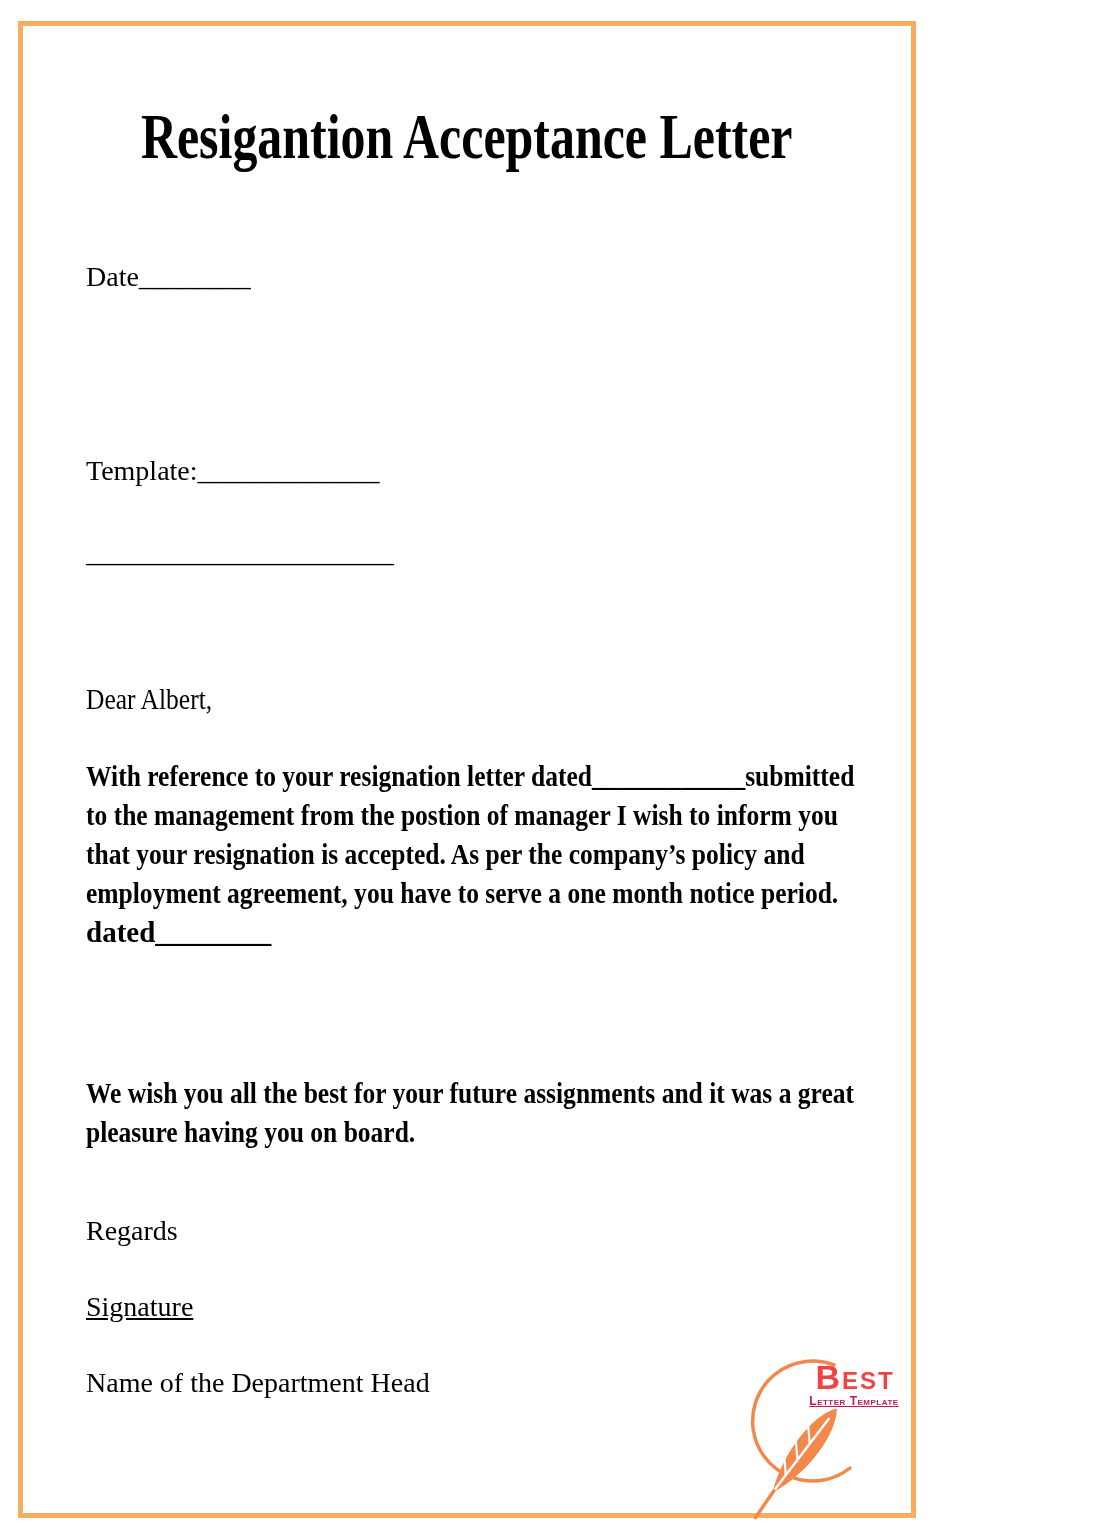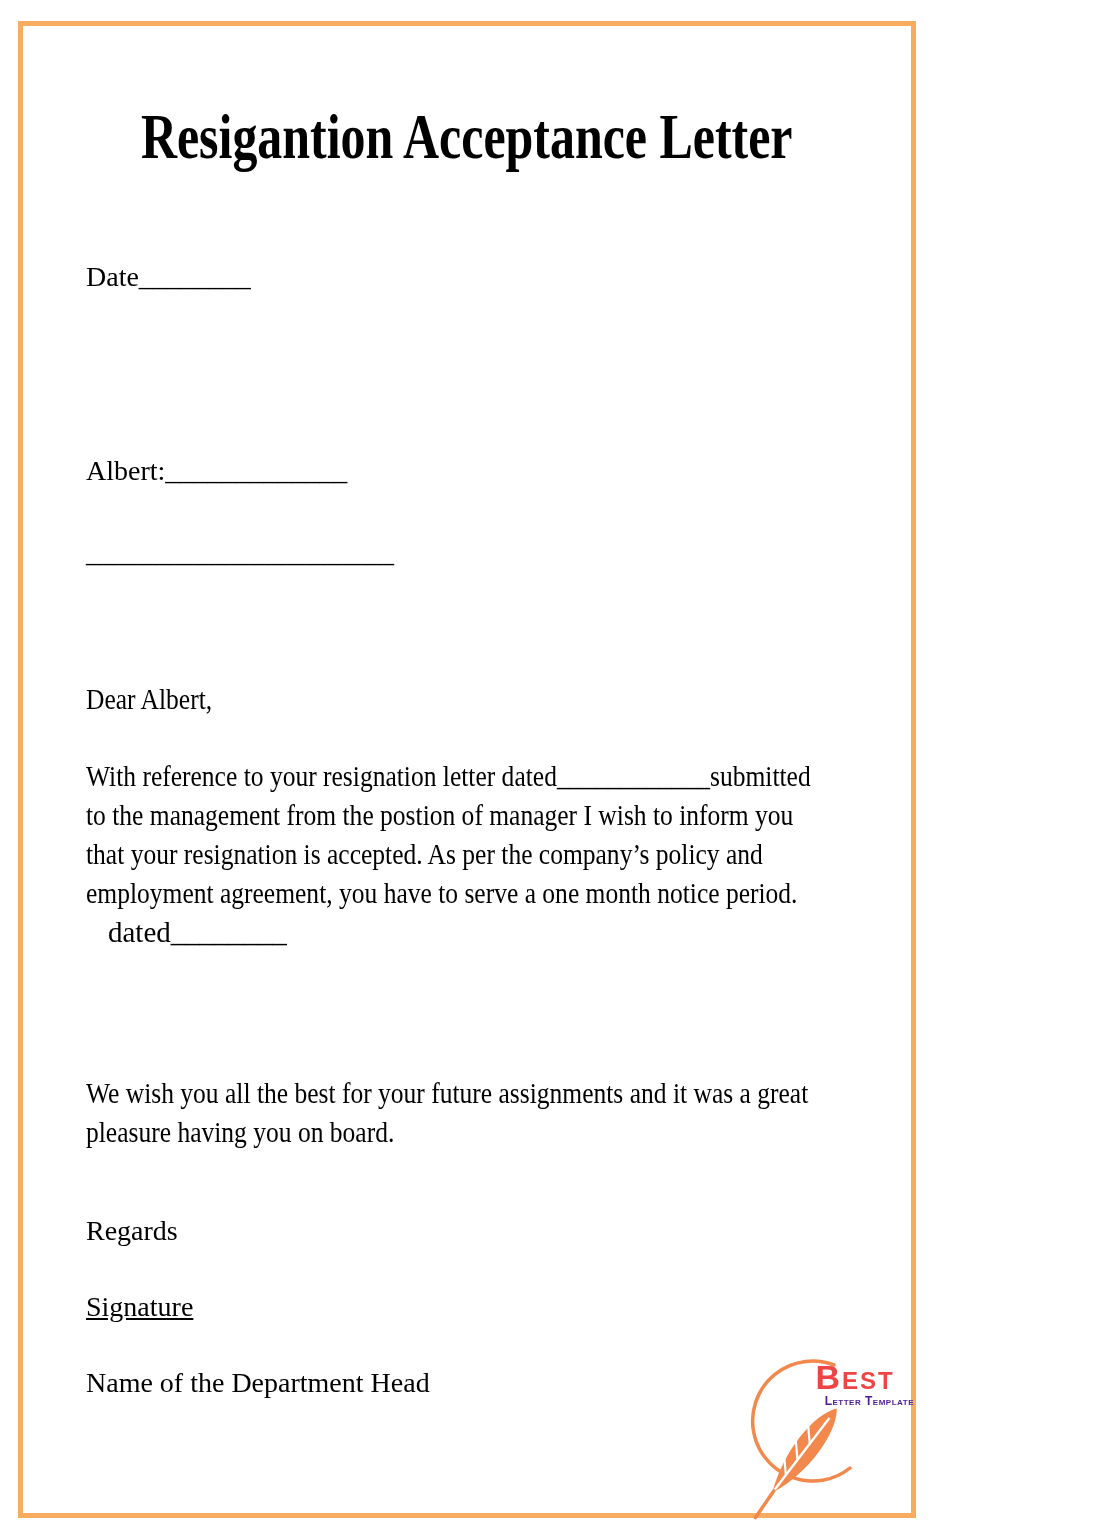--- a/index.html
+++ b/index.html
@@ -52,36 +52,36 @@
   }
   .cond {
     transform: scaleX(0.88);
     transform-origin: 0 0;
     display: inline-block;
     white-space: nowrap;
   }
   .para {
     position: absolute;
     left: 86px;
+    font-weight: bold;
   }
   .pline {
     font-size: 29px;
     line-height: 39px;
     white-space: nowrap;
     height: 39px;
   }
   .pline > span {
     display: inline-block;
     transform: scaleX(0.88);
     transform-origin: 0 50%;
     white-space: nowrap;
   }
   .pline.normal > span {
     transform: none;
-    margin-left: 22px;
   }
   .logo {
     position: absolute;
     right: 24px;
     bottom: 16px;
     width: 176px;
     height: 168px;
   }
   .logo svg { position: absolute; left: 0; top: 0; }
   .logo-brand {
@@ -96,43 +96,44 @@
     font-size: 34px;
     letter-spacing: 2px;
     line-height: 34px;
     color: #ef4444;
   }
   .logo-sub {
     position: absolute;
     left: 60px;
     top: 42px;
     width: 120px;
-    text-align: right;
+    text-align: center;
     font-family: "Liberation Sans", sans-serif;
     font-variant: small-caps;
     font-weight: bold;
     font-size: 12px;
     letter-spacing: 0.5px;
-    color: #4c1d95;
+    color: #be185d;
+    text-decoration: underline;
   }
 </style>
 </head>
 <body>
 
 <div class="page">
 
   <div class="frame"></div>
 
   <div class="title-wrap">
     <h1 class="title">Resigantion Acceptance Letter</h1>
   </div>
 
   <div class="tline" style="top:258px;">Date________</div>
 
-  <div class="tline" style="top:452px;">Albert:_____________</div>
+  <div class="tline" style="top:452px;">Template:_____________</div>
 
   <div class="tline" style="top:534px;">______________________</div>
 
   <div class="tline" style="top:680px;font-size:29px;"><span class="cond">Dear Albert,</span></div>
 
   <div class="para" style="top:757px;">
     <div class="pline"><span>With reference to your resignation letter dated____________submitted</span></div>
     <div class="pline"><span>to the management from the postion of manager I wish to inform you</span></div>
     <div class="pline"><span>that your resignation is accepted. As per the company’s policy and</span></div>
     <div class="pline"><span>employment agreement, you have to serve a one month notice period.</span></div>

